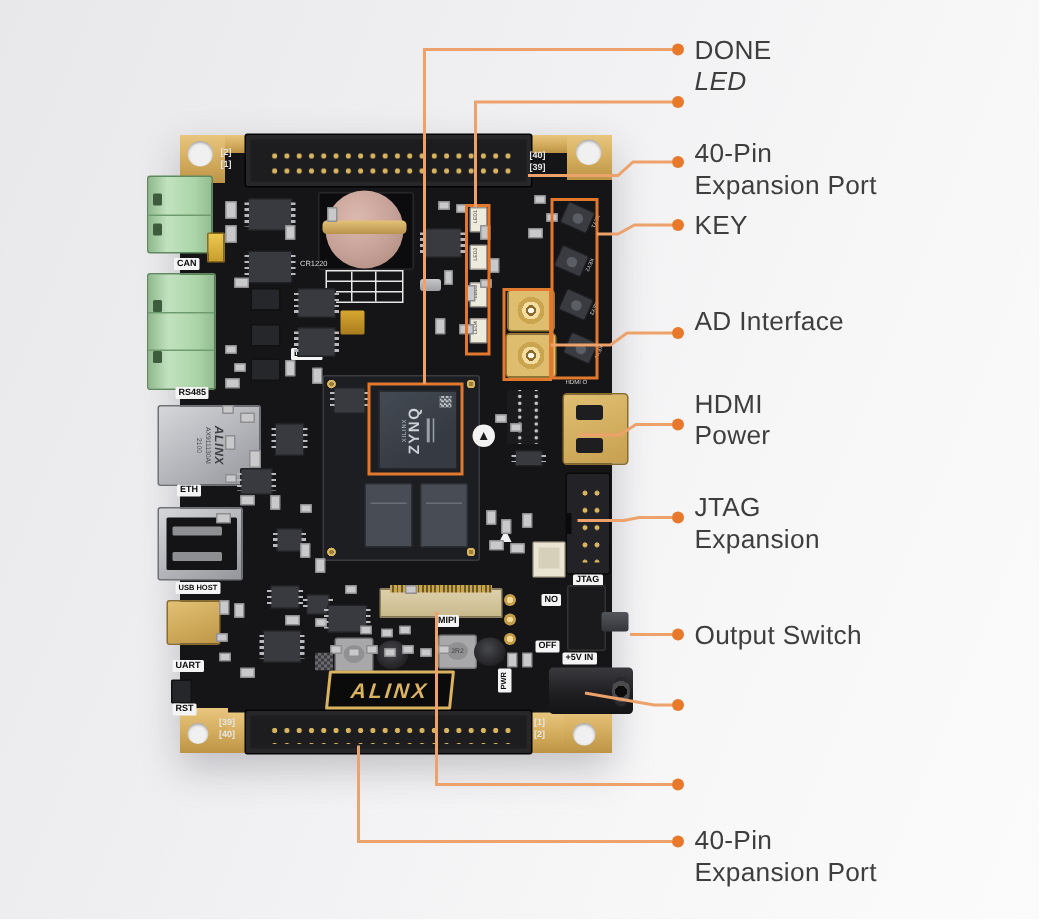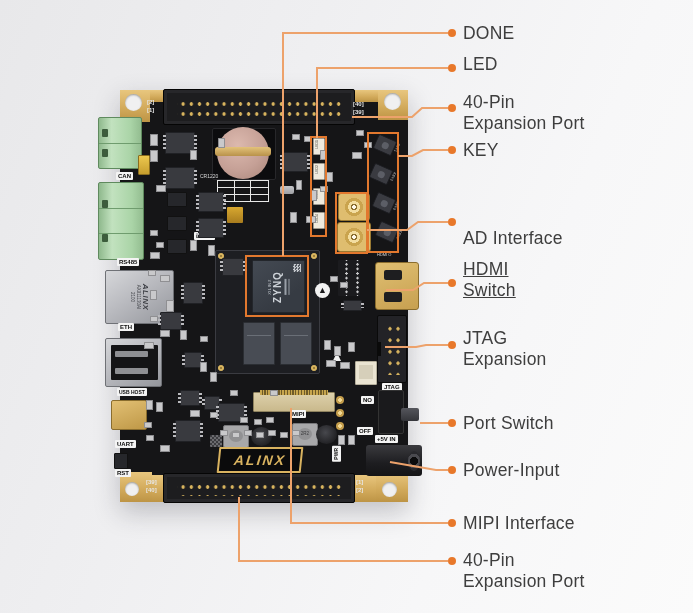--- a/index.html
+++ b/index.html
@@ -389,48 +389,42 @@
       <circle cx="452" cy="423" r="4"></circle>
       <circle cx="452" cy="470" r="4"></circle>
       <circle cx="452" cy="523" r="4"></circle>
       <circle cx="452" cy="561" r="4"></circle>
     </g>
   </svg>
 
   <div class="callout" style="top:23px;">
       <span>DONE</span>
     </div>
-  <div class="callout" style="top:54px;">
+  <div class="callout" style="top:44px;font-style:italic;">
       <span>LED</span>
     </div>
   <div class="callout" style="top:92px;">
       <span>40-Pin</span>
       <span>Expansion Port</span>
     </div>
   <div class="callout" style="top:140px;">
       <span>KEY</span>
     </div>
-  <div class="callout" style="top:228px;">
+  <div class="callout" style="top:204px;">
       <span>AD Interface</span>
     </div>
-  <div class="callout" style="top:259px;text-decoration:underline;">
+  <div class="callout" style="top:259px;">
       <span>HDMI</span>
-      <span>Switch</span>
+      <span>Power</span>
     </div>
   <div class="callout" style="top:328px;">
       <span>JTAG</span>
       <span>Expansion</span>
     </div>
   <div class="callout" style="top:413px;">
-      <span>Port Switch</span>
-    </div>
-  <div class="callout" style="top:460px;">
-      <span>Power-Input</span>
-    </div>
-  <div class="callout" style="top:513px;">
-      <span>MIPI Interface</span>
+      <span>Output Switch</span>
     </div>
   <div class="callout" style="top:550px;">
       <span>40-Pin</span>
       <span>Expansion Port</span>
     </div>
 
 </div>
 
 </body></html>

